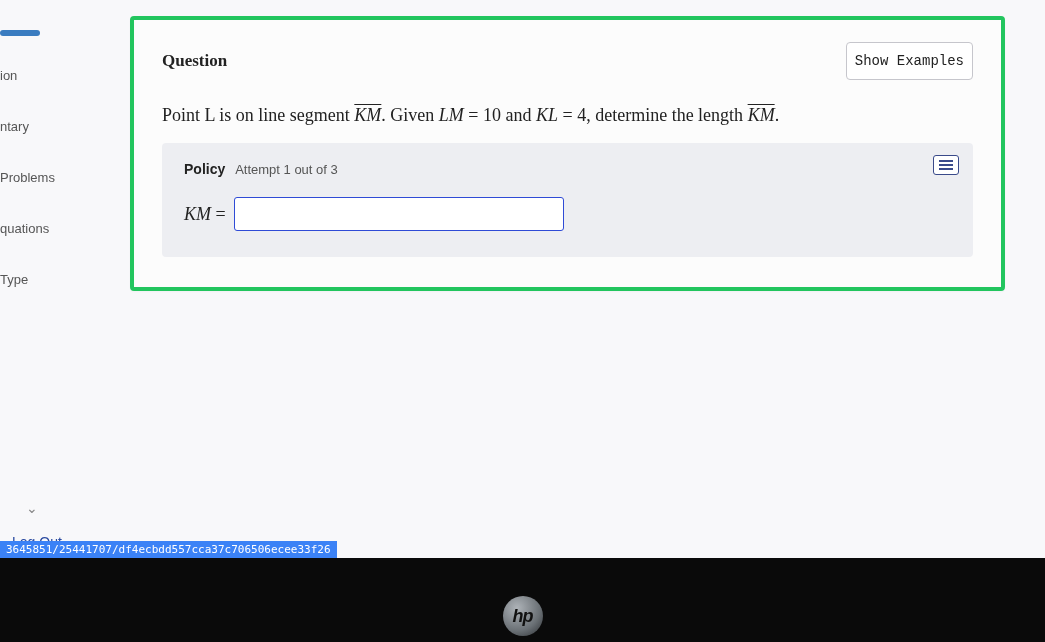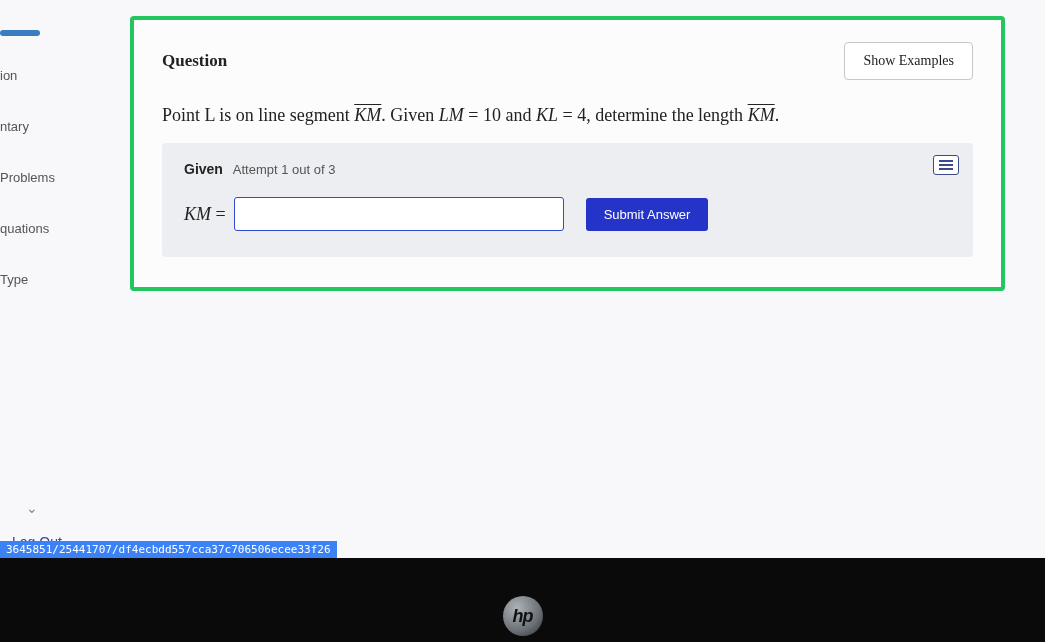--- a/index.html
+++ b/index.html
@@ -71,27 +71,27 @@
   justify-content: space-between;
   align-items: center;
   margin-bottom: 22px;
 }
 .q-title {
   font-weight: bold;
   font-size: 17px;
   color: #222;
 }
 .show-ex {
-  font-family: Liberation Serif, serif;
+  font-family: Liberation Mono, monospace;
   font-size: 14px;
   color: #222;
   background: #fff;
   border: 1px solid #c6c6cc;
   border-radius: 4px;
-  padding: 10px 18px;
+  padding: 10px 8px;
   cursor: pointer;
   text-align: right;
 }
 .prompt {
   font-size: 18px;
   color: #222;
   margin-bottom: 14px;
   line-height: 1.5;
 }
 .overline {
@@ -231,29 +231,28 @@
         <button class="show-ex">Show Examples</button>
       </div>
 
       <div class="prompt">
         <span>Point L is on line segment </span><span class="overline math-i">KM</span><span>. Given </span><span class="math-i">LM</span><span> = 10 and </span><span class="math-i">KL</span><span> = 4, determine the length </span><span class="overline math-i">KM</span><span>.</span>
       </div>
 
       <div class="answer-box">
         <div class="keyb-icon"></div>
         <div class="ans-head">
-          <b>Given</b>
+          <b>Policy</b>
           <span class="attempt">Attempt 1 out of 3</span>
         </div>
         <div class="ans-row">
           <span class="km-label">
             <span>KM</span><span style="font-style:normal"> =</span>
           </span>
           <input class="ans-input" type="text" value="" style="">
-          <button class="submit-btn">Submit Answer</button>
         </div>
       </div>
 
     </div>
   </div>
 
 
   <div class="status-bar">3645851/25441707/df4ecbdd557cca37c706506ecee33f26</div>
 </div>
 

